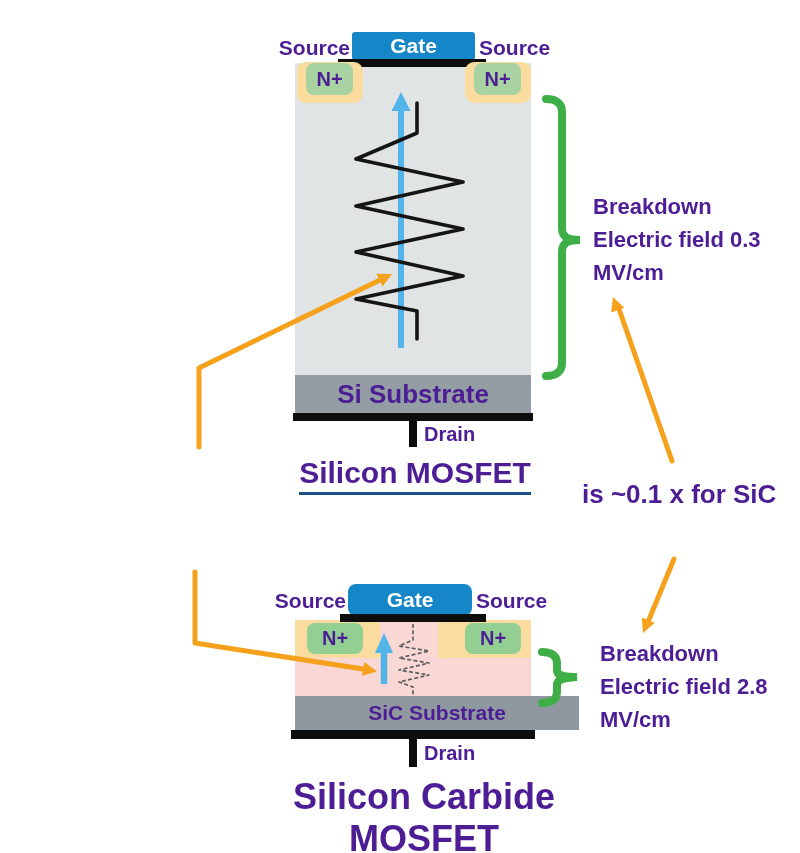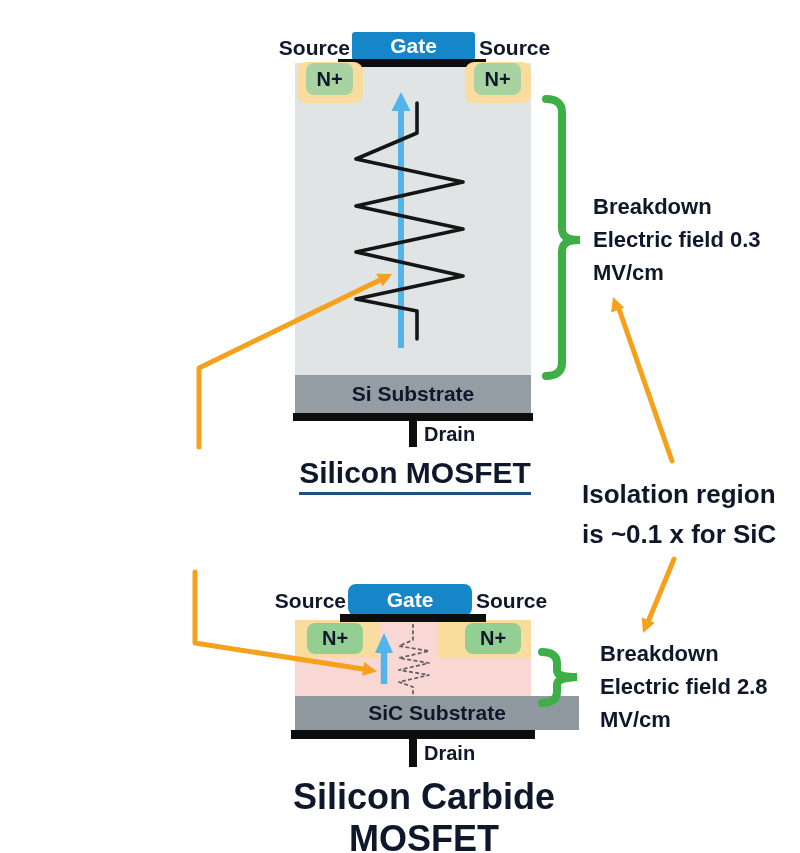--- a/index.html
+++ b/index.html
@@ -6,37 +6,37 @@
   html,body { margin:0; padding:0; background:#fff; }
   .stage {
     position: relative;
     width: 800px; height: 853px;
     background: #ffffff;
     font-family: "Liberation Sans", sans-serif;
     font-weight: 700;
     overflow: hidden;
   }
   .abs { position: absolute; }
-  .navy { color: #0f172a; }
+  .navy { color: #4c1d95; }
   .center { text-align: center; }
   .right { text-align: right; }
 
   
   .body-si   { left:295px; top:63px;  width:236px; height:312px; background:#e1e4e4; }
   .gate-si   { left:352px; top:32px;  width:123px; height:28px;  background:#1586c7; border-radius:3px;
                color:#fff; font-size:21px; line-height:28px; text-align:center; }
   .bar-gate-si { left:338px; top:59px; width:148px; height:8px; background:#0d0d0d; }
   .tan-si-l  { left:297px; top:62px;  width:66px;  height:41px;  background:#f9dc9e; border-radius:9px; }
   .tan-si-r  { left:465px; top:62px;  width:66px;  height:41px;  background:#f9dc9e; border-radius:9px; }
   .grn-si-l  { left:306px; top:63px;  width:47px;  height:32px;  background:#a9d2a2; border-radius:8px;
                font-size:20px; line-height:32px; text-align:center; }
   .grn-si-r  { left:474px; top:63px;  width:47px;  height:32px;  background:#a9d2a2; border-radius:8px;
                font-size:20px; line-height:32px; text-align:center; }
   .sub-si    { left:295px; top:375px; width:236px; height:38px;  background:#939da3;
-               font-size:21px; line-height:38px; text-align:center; }
+               font-size:26px; line-height:38px; text-align:center; }
   .bar-sub-si{ left:293px; top:413px; width:240px; height:8px;   background:#0d0d0d; }
   .stub-si   { left:409px; top:421px; width:8px;   height:26px;  background:#0d0d0d; }
 
   .src { font-size:21px; }
   .src-si-l { left:266px; top:36px; width:84px;  }
   .src-si-r { left:479px; top:36px; width:100px; }
 
   .drain-si  { left:424px; top:423px; font-size:20px; }
   .title-si  { left:215px; top:456px; width:400px; font-size:30px; }
   .title-underline { display:inline-block; border-bottom:3px solid #1b5080; padding-bottom:2px; }
@@ -124,21 +124,20 @@
   </div>
 
   <div class="abs navy bd-text bd-sic">
     <div>Breakdown</div>
     <div>Electric field 2.8</div>
     <div>MV/cm</div>
   </div>
 
 
   <div class="abs navy isolation">
-    <div>Isolation region</div>
     <div>is ~0.1 x for SiC</div>
   </div>
 
   <svg class="overlay" width="800" height="853" viewBox="0 0 800 853">
 
     <g>
       <line x1="401" y1="348" x2="401" y2="109" stroke="#52b4e8" stroke-width="6"></line>
       <polygon points="401,92 391.5,111 410.5,111" fill="#52b4e8"></polygon>
     </g>
 

